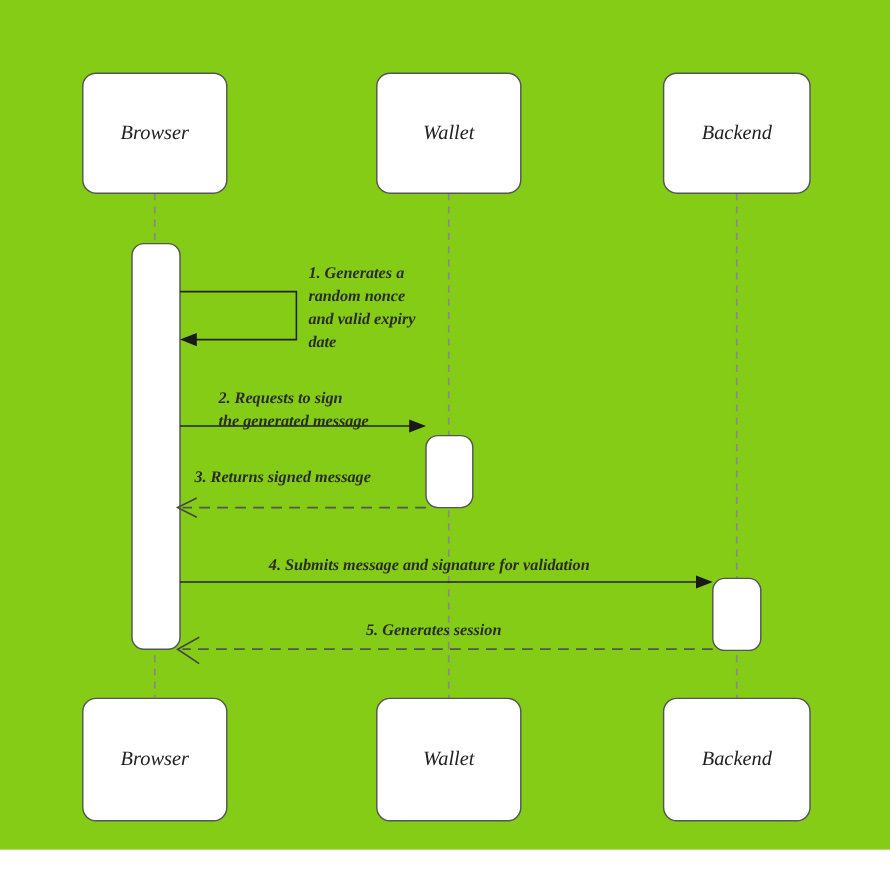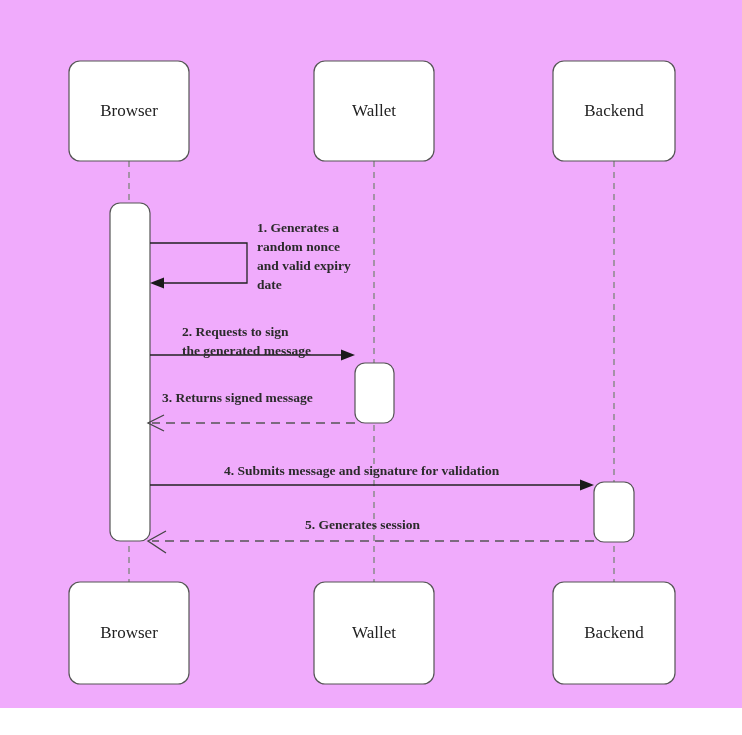--- a/index.html
+++ b/index.html
@@ -10,21 +10,22 @@
   body {
     width: 742px;
     height: 735px;
     font-family: "Liberation Serif", "DejaVu Serif", serif;
     overflow: hidden;
   }
   #diagram-root {
     position: relative;
     width: 742px;
     height: 708px;
-    background: #f0abfc;
+    background: #84cc16;
+    font-style: italic;
   }
   svg#sequence-canvas {
     position: absolute;
     left: 0;
     top: 0;
     width: 742px;
     height: 735px;
     display: block;
   }
   .participant-box {

